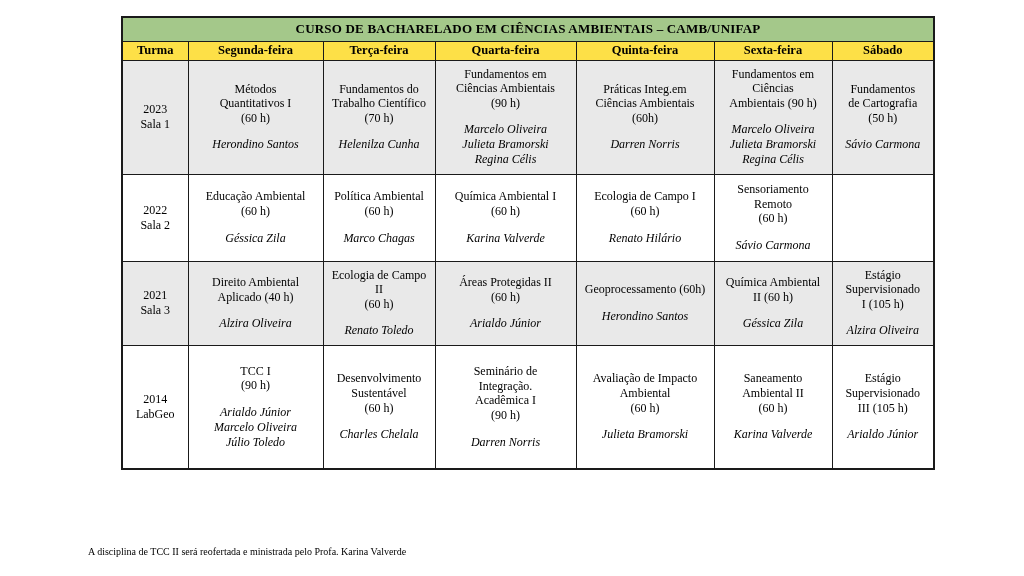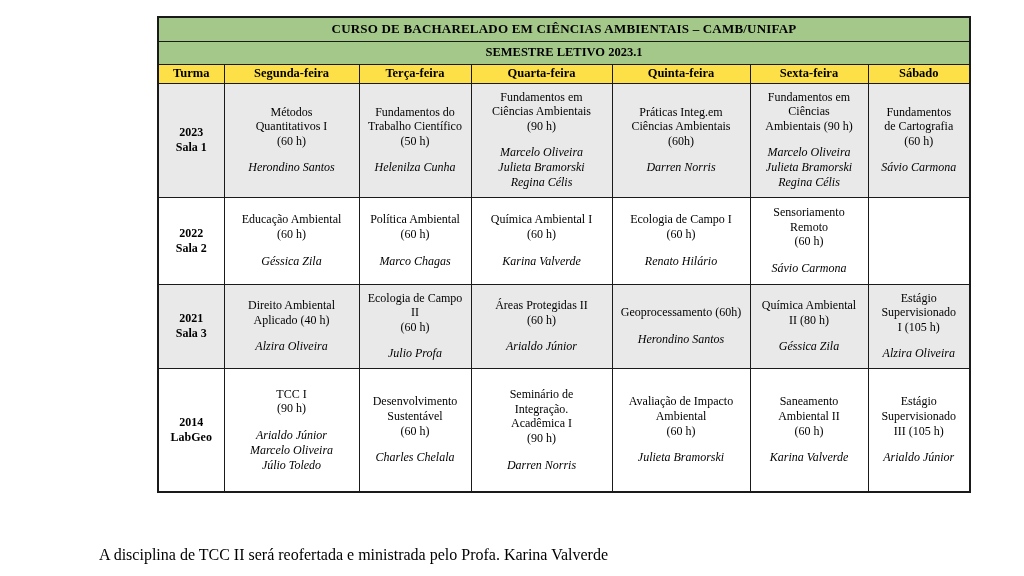--- a/index.html
+++ b/index.html
@@ -13,21 +13,20 @@
     overflow: hidden;
   }
   .schedule {
     position: absolute;
     left: 121px;
     top: 16px;
     width: 812px;
     border-collapse: collapse;
     table-layout: fixed;
     border: 2px solid var(--border, #1a1a1a);
-    margin-left: 36px;
   }
   .schedule td, .schedule th {
     border: 1px solid var(--border, #1a1a1a);
     padding: 1px 3px;
     vertical-align: middle;
     text-align: center;
     overflow: hidden;
   }
   tr.r-title { height: 24px; }
   tr.r-sub   { height: 23px; }
@@ -43,44 +42,44 @@
   }
   .title { font-size: 13px; letter-spacing: 0.2px; }
   .sub   { font-size: 12.5px; }
   .r-days th {
     font-size: 12.5px;
     font-weight: bold;
     background: #fde047;
   }
   tr.grey td { background: var(--grey, #e9e9e9); }
   .turma {
-    font-weight: bold;
+    font-weight: normal;
     font-size: 12px;
     white-space: pre-line;
     line-height: 1.25;
   }
   .ct {
     font-weight: normal;
     font-size: 12px;
     white-space: pre-line;
     line-height: 1.22;
   }
   .ci {
     font-style: italic;
     font-size: 12px;
     white-space: pre-line;
     line-height: 1.25;
     margin-top: 12px;
   }
   .ci:empty { margin-top: 0; }
   .footer {
     position: absolute;
-    left: 99px;
+    left: 88px;
     top: 546px;
-    font-size: 16px;
+    font-size: 10px;
     font-family: "Liberation Serif", serif;
   }
 </style>
 </head>
 <body>
 
 <div class="page">
   <table class="schedule">
     <colgroup>
       <col style="width:66px">
@@ -88,23 +87,20 @@
         <col style="width:112px">
         <col style="width:141px">
         <col style="width:138px">
         <col style="width:118px">
         <col style="width:102px">
     </colgroup>
     <tbody>
       <tr class="r-title">
         <td colspan="7" class="green title">CURSO DE BACHARELADO EM CIÊNCIAS AMBIENTAIS – CAMB/UNIFAP</td>
       </tr>
-      <tr class="r-sub">
-        <td colspan="7" class="green sub">SEMESTRE LETIVO 2023.1</td>
-      </tr>
       <tr class="r-days">
         <th>Turma</th>
         <th>Segunda-feira</th>
         <th>Terça-feira</th>
         <th>Quarta-feira</th>
         <th>Quinta-feira</th>
         <th>Sexta-feira</th>
         <th>Sábado</th>
       </tr>
 
@@ -113,21 +109,21 @@
 Sala 1</td>
         <td class="cell">
           <div class="ct">Métodos
 Quantitativos I
 (60 h)</div>
           <div class="ci">Herondino Santos</div>
         </td>
         <td class="cell">
           <div class="ct">Fundamentos do
 Trabalho Científico
-(50 h)</div>
+(70 h)</div>
           <div class="ci">Helenilza Cunha</div>
         </td>
         <td class="cell">
           <div class="ct">Fundamentos em
 Ciências Ambientais
 (90 h)</div>
           <div class="ci">Marcelo Oliveira
 Julieta Bramorski
 Regina Célis</div>
         </td>
@@ -141,21 +137,21 @@
           <div class="ct">Fundamentos em
 Ciências
 Ambientais (90 h)</div>
           <div class="ci">Marcelo Oliveira
 Julieta Bramorski
 Regina Célis</div>
         </td>
         <td class="cell">
           <div class="ct">Fundamentos
 de Cartografia
-(60 h)</div>
+(50 h)</div>
           <div class="ci">Sávio Carmona</div>
         </td>
       </tr>
 
       <tr class="r2">
         <td class="turma">2022
 Sala 2</td>
         <td class="cell">
           <div class="ct">Educação Ambiental
 (60 h)</div>
@@ -193,34 +189,34 @@
 Sala 3</td>
         <td class="cell">
           <div class="ct">Direito Ambiental
 Aplicado (40 h)</div>
           <div class="ci">Alzira Oliveira</div>
         </td>
         <td class="cell">
           <div class="ct">Ecologia de Campo
 II
 (60 h)</div>
-          <div class="ci">Julio Profa</div>
+          <div class="ci">Renato Toledo</div>
         </td>
         <td class="cell">
           <div class="ct">Áreas Protegidas II
 (60 h)</div>
           <div class="ci">Arialdo Júnior</div>
         </td>
         <td class="cell">
           <div class="ct">Geoprocessamento (60h)</div>
           <div class="ci">Herondino Santos</div>
         </td>
         <td class="cell">
           <div class="ct">Química Ambiental
-II (80 h)</div>
+II (60 h)</div>
           <div class="ci">Géssica Zila</div>
         </td>
         <td class="cell">
           <div class="ct">Estágio
 Supervisionado
 I (105 h)</div>
           <div class="ci">Alzira Oliveira</div>
         </td>
       </tr>
 

